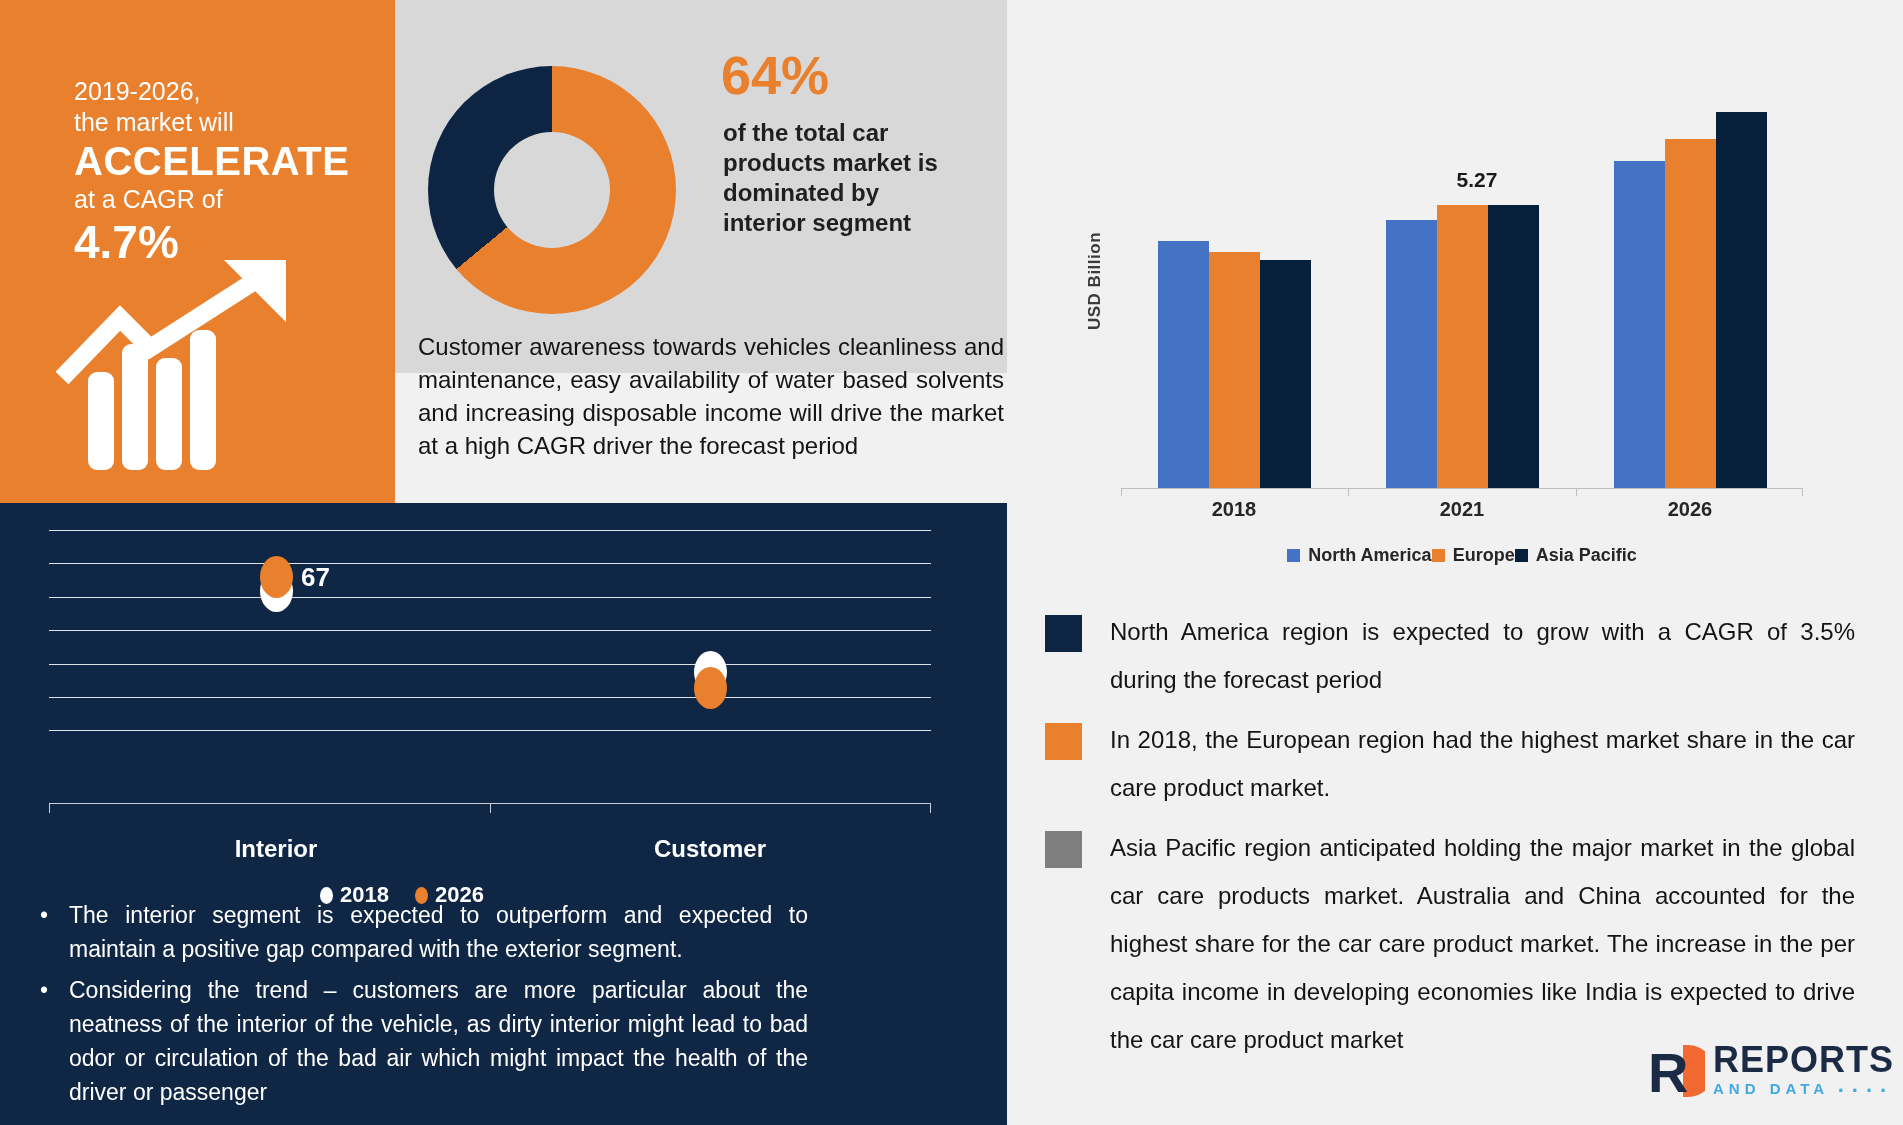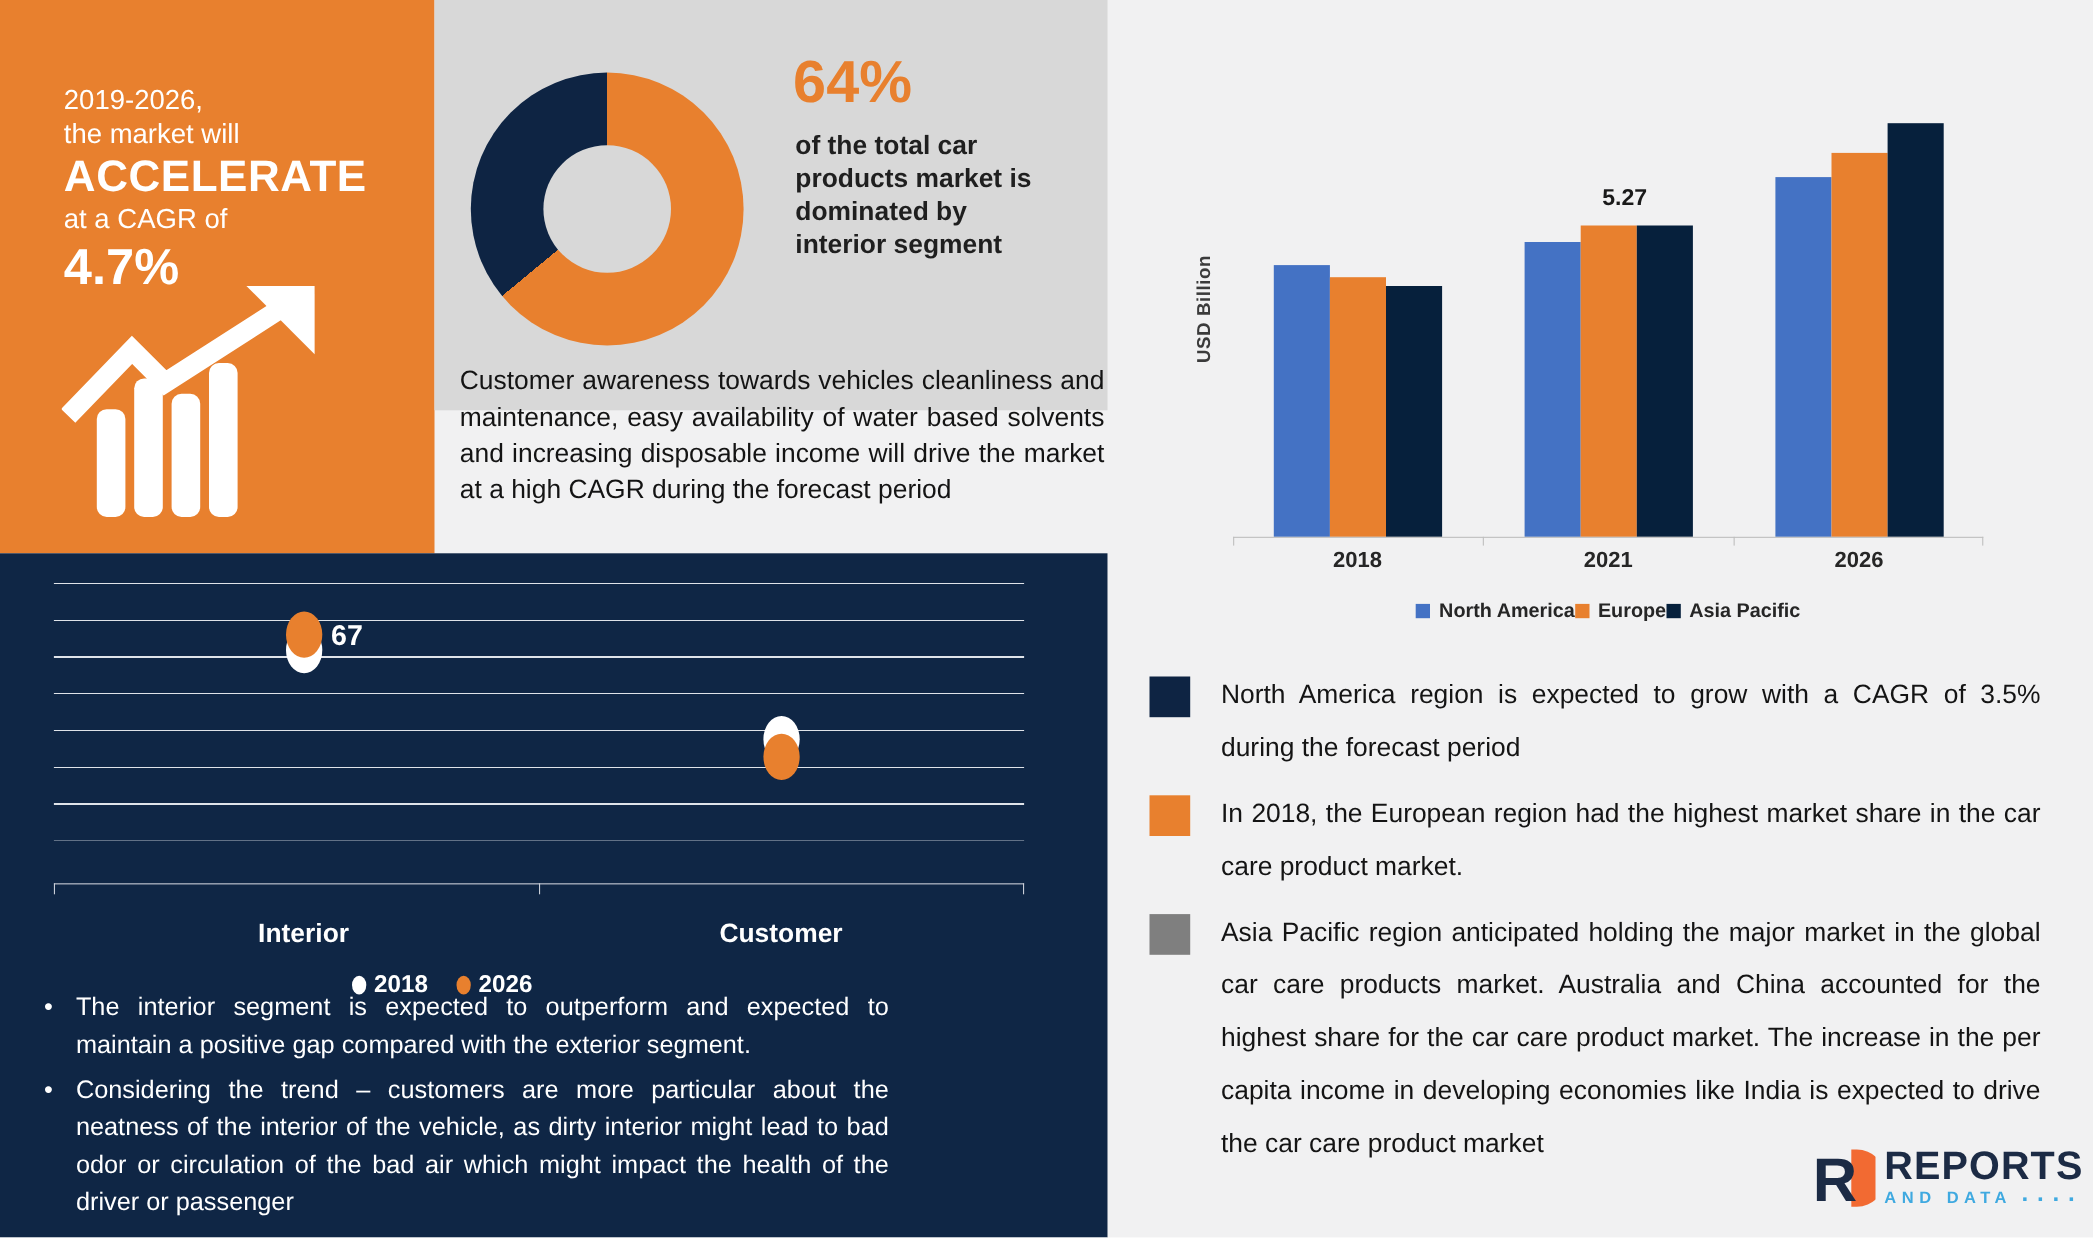--- a/index.html
+++ b/index.html
@@ -6,21 +6,21 @@
   .canvas{position:relative;width:1903px;height:1125px;overflow:hidden;
           font-family:"Liberation Sans",sans-serif;background:#F1F1F2;}
 
   
   .panel-orange{position:absolute;left:0;top:0;width:395px;height:503px;background:#E8802E;}
   .panel-gray{position:absolute;left:395px;top:0;width:612px;height:373px;background:#D8D8D8;}
   .panel-navy{position:absolute;left:0;top:503px;width:1007px;height:788px;background:#0F2645;}
   .panel-light{position:absolute;left:1007px;top:0;width:896px;height:1125px;background:#F1F1F2;}
 
   
-  .cagr-text{position:absolute;left:58px;top:76px;color:#fff;}
+  .cagr-text{position:absolute;left:74px;top:76px;color:#fff;}
   .t-sm{font-size:25px;line-height:31px;font-weight:400;}
   .t-xl{font-size:40px;line-height:46px;font-weight:700;letter-spacing:.5px;text-align:center;}
   .t-xxl{font-size:46px;line-height:54px;font-weight:700;}
   .growth-icon{position:absolute;left:56px;top:260px;}
 
   
   .donut{position:absolute;left:33px;top:66px;width:248px;height:248px;border-radius:50%;}
   .donut-hole{position:absolute;left:66px;top:66px;width:116px;height:116px;border-radius:50%;background:#D8D8D8;}
   .pct{position:absolute;left:326px;top:44px;font-size:54px;font-weight:700;color:#E8802E;}
   .donut-heading{position:absolute;left:328px;top:118px;font-size:24px;line-height:30px;font-weight:700;color:#1f1f1f;}
@@ -103,21 +103,21 @@
     <div class="donut" style="background: conic-gradient(rgb(232, 128, 46) 0deg, rgb(232, 128, 46) 64%, rgb(14, 36, 67) 64%, rgb(14, 36, 67) 100%);">
       <div class="donut-hole"></div>
     </div>
     <div class="pct">64%</div>
     <div class="donut-heading">
       <div>of the total car</div>
       <div>products market is</div>
       <div>dominated by</div>
       <div>interior segment</div>
     </div>
-    <p class="gray-par">Customer awareness towards vehicles cleanliness and maintenance, easy availability of water based solvents and increasing disposable income will drive the market at a high CAGR during the forecast period</p>
+    <p class="gray-par">Customer awareness towards vehicles cleanliness and maintenance, easy availability of water based solvents and increasing disposable income will drive the market at a high CAGR driver the forecast period</p>
   </section>
 
   <section class="panel-navy">
     <div class="dotplot">
       <div class="dp-grid"></div>
       <div>
           <div class="dp-dot" style="left: 211px; top: 40px; background: rgb(255, 255, 255);"></div>
           <div class="dp-dot" style="left: 645px; top: 121px; background: rgb(255, 255, 255);"></div>
           <div class="dp-dot" style="left: 211px; top: 26px; background: rgb(232, 128, 46);"></div>
           <div class="dp-dot" style="left: 645px; top: 137px; background: rgb(232, 128, 46);"></div>

